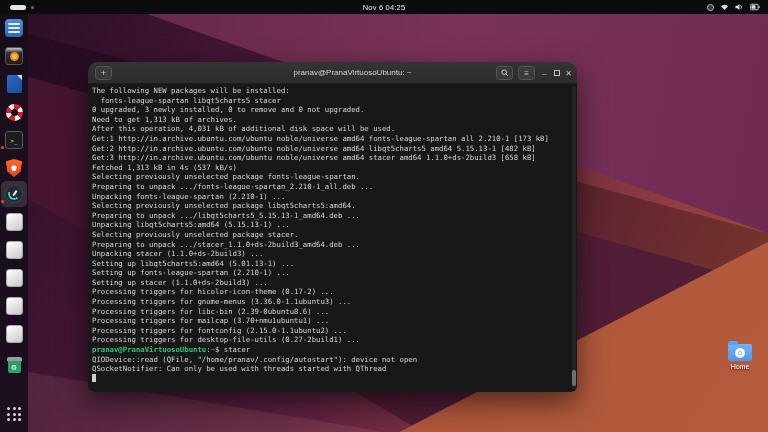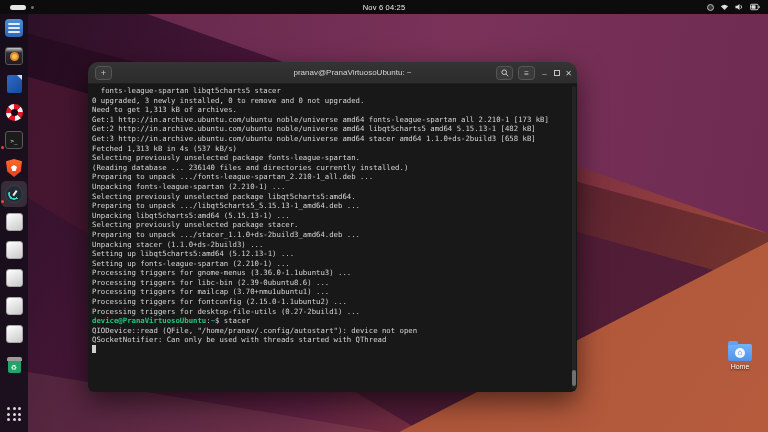--- a/index.html
+++ b/index.html
@@ -238,45 +238,48 @@
       </span>
       <span class="wc wc-max">
           <i></i>
         </span>
       <span class="wc wc-close">
         <span>✕</span>
       </span>
     </div>
     <div class="term-body">
       <div id="term-out">
+          <div class="tline">The following NEW packages will be installed:</div>
           <div class="tline">  fonts-league-spartan libqt5charts5 stacer</div>
           <div class="tline">0 upgraded, 3 newly installed, 0 to remove and 0 not upgraded.</div>
           <div class="tline">Need to get 1,313 kB of archives.</div>
+          <div class="tline">After this operation, 4,031 kB of additional disk space will be used.</div>
           <div class="tline">Get:1 http://in.archive.ubuntu.com/ubuntu noble/universe amd64 fonts-league-spartan all 2.210-1 [173 kB]</div>
           <div class="tline">Get:2 http://in.archive.ubuntu.com/ubuntu noble/universe amd64 libqt5charts5 amd64 5.15.13-1 [482 kB]</div>
           <div class="tline">Get:3 http://in.archive.ubuntu.com/ubuntu noble/universe amd64 stacer amd64 1.1.0+ds-2build3 [658 kB]</div>
           <div class="tline">Fetched 1,313 kB in 4s (537 kB/s)</div>
           <div class="tline">Selecting previously unselected package fonts-league-spartan.</div>
-          <div class="tline">(Reading database ... 236140 files and directories currently installed.)</div>
           <div class="tline">Preparing to unpack .../fonts-league-spartan_2.210-1_all.deb ...</div>
           <div class="tline">Unpacking fonts-league-spartan (2.210-1) ...</div>
           <div class="tline">Selecting previously unselected package libqt5charts5:amd64.</div>
           <div class="tline">Preparing to unpack .../libqt5charts5_5.15.13-1_amd64.deb ...</div>
           <div class="tline">Unpacking libqt5charts5:amd64 (5.15.13-1) ...</div>
           <div class="tline">Selecting previously unselected package stacer.</div>
           <div class="tline">Preparing to unpack .../stacer_1.1.0+ds-2build3_amd64.deb ...</div>
           <div class="tline">Unpacking stacer (1.1.0+ds-2build3) ...</div>
-          <div class="tline">Setting up libqt5charts5:amd64 (5.12.13-1) ...</div>
+          <div class="tline">Setting up libqt5charts5:amd64 (5.01.13-1) ...</div>
           <div class="tline">Setting up fonts-league-spartan (2.210-1) ...</div>
+          <div class="tline">Setting up stacer (1.1.0+ds-2build3) ...</div>
+          <div class="tline">Processing triggers for hicolor-icon-theme (0.17-2) ...</div>
           <div class="tline">Processing triggers for gnome-menus (3.36.0-1.1ubuntu3) ...</div>
           <div class="tline">Processing triggers for libc-bin (2.39-0ubuntu8.6) ...</div>
           <div class="tline">Processing triggers for mailcap (3.70+nmu1ubuntu1) ...</div>
           <div class="tline">Processing triggers for fontconfig (2.15.0-1.1ubuntu2) ...</div>
           <div class="tline">Processing triggers for desktop-file-utils (0.27-2build1) ...</div>
-          <div class="tline"><span class="p-user">device@PranaVirtuosoUbuntu</span><span>:</span><span class="p-path">~</span><span>$ stacer</span></div>
+          <div class="tline"><span class="p-user">pranav@PranaVirtuosoUbuntu</span><span>:</span><span class="p-path">~</span><span>$ stacer</span></div>
           <div class="tline">QIODevice::read (QFile, "/home/pranav/.config/autostart"): device not open</div>
           <div class="tline">QSocketNotifier: Can only be used with threads started with QThread</div>
           <div class="tline"><span class="cursor"></span></div>
         </div>
     </div>
     <div class="term-scrollbar">
       <span class="term-thumb"></span>
     </div>
   </div>
 

